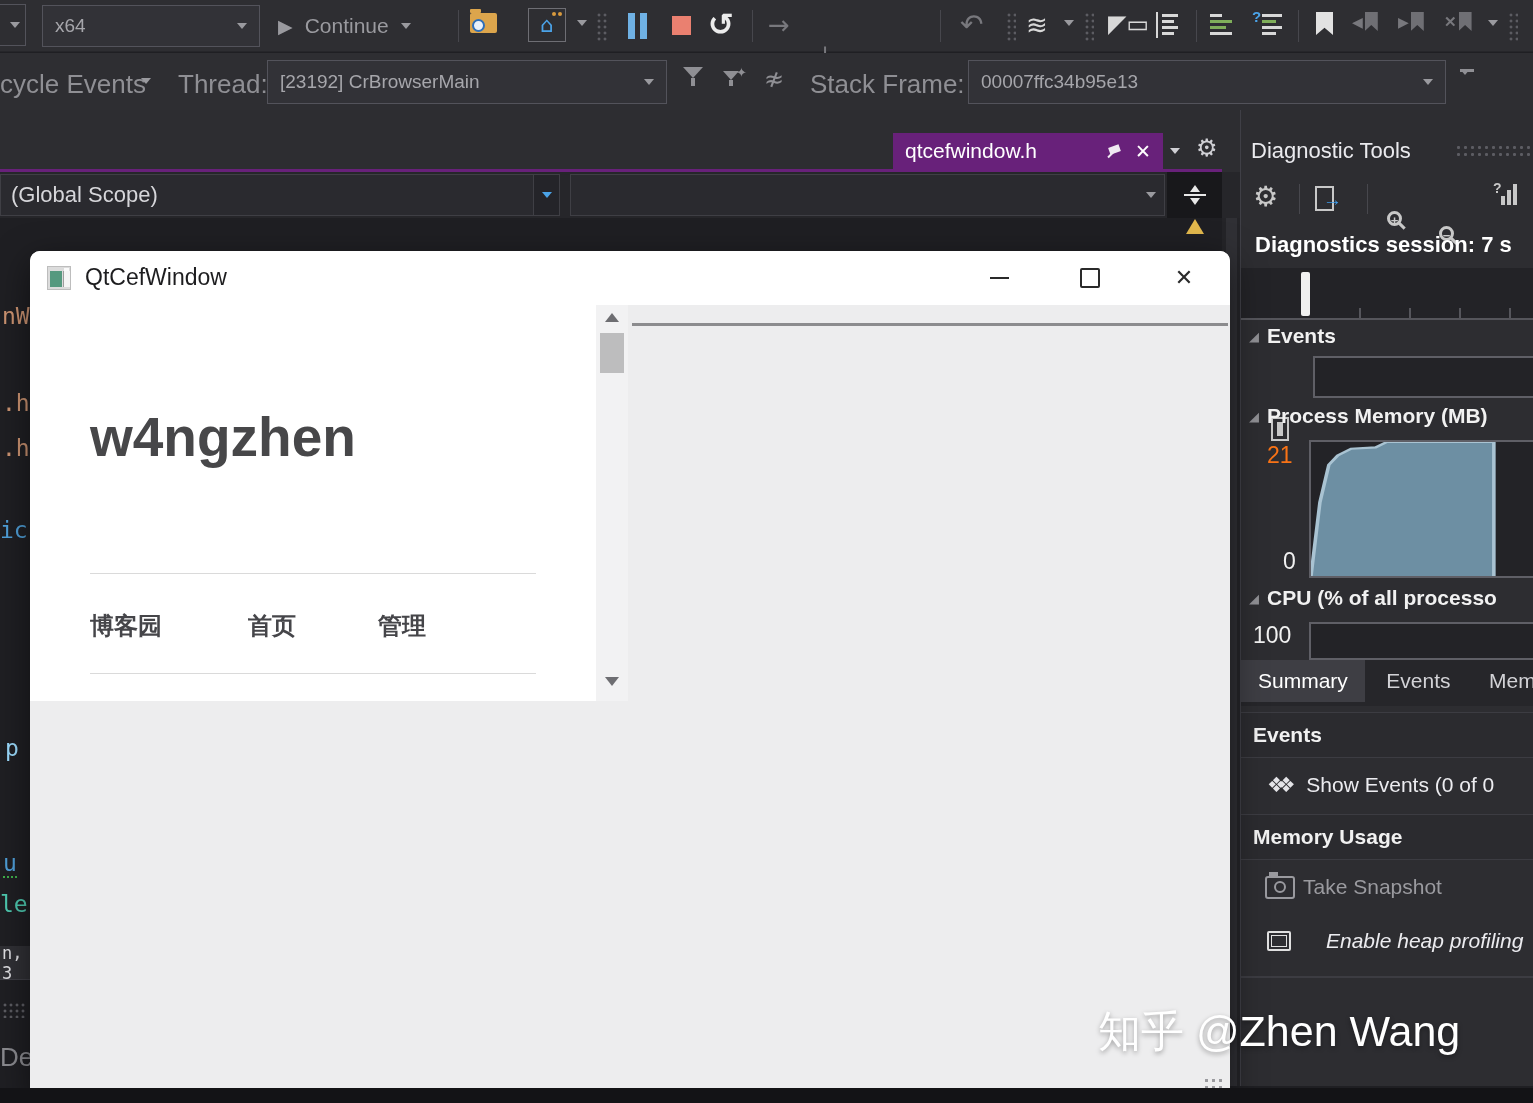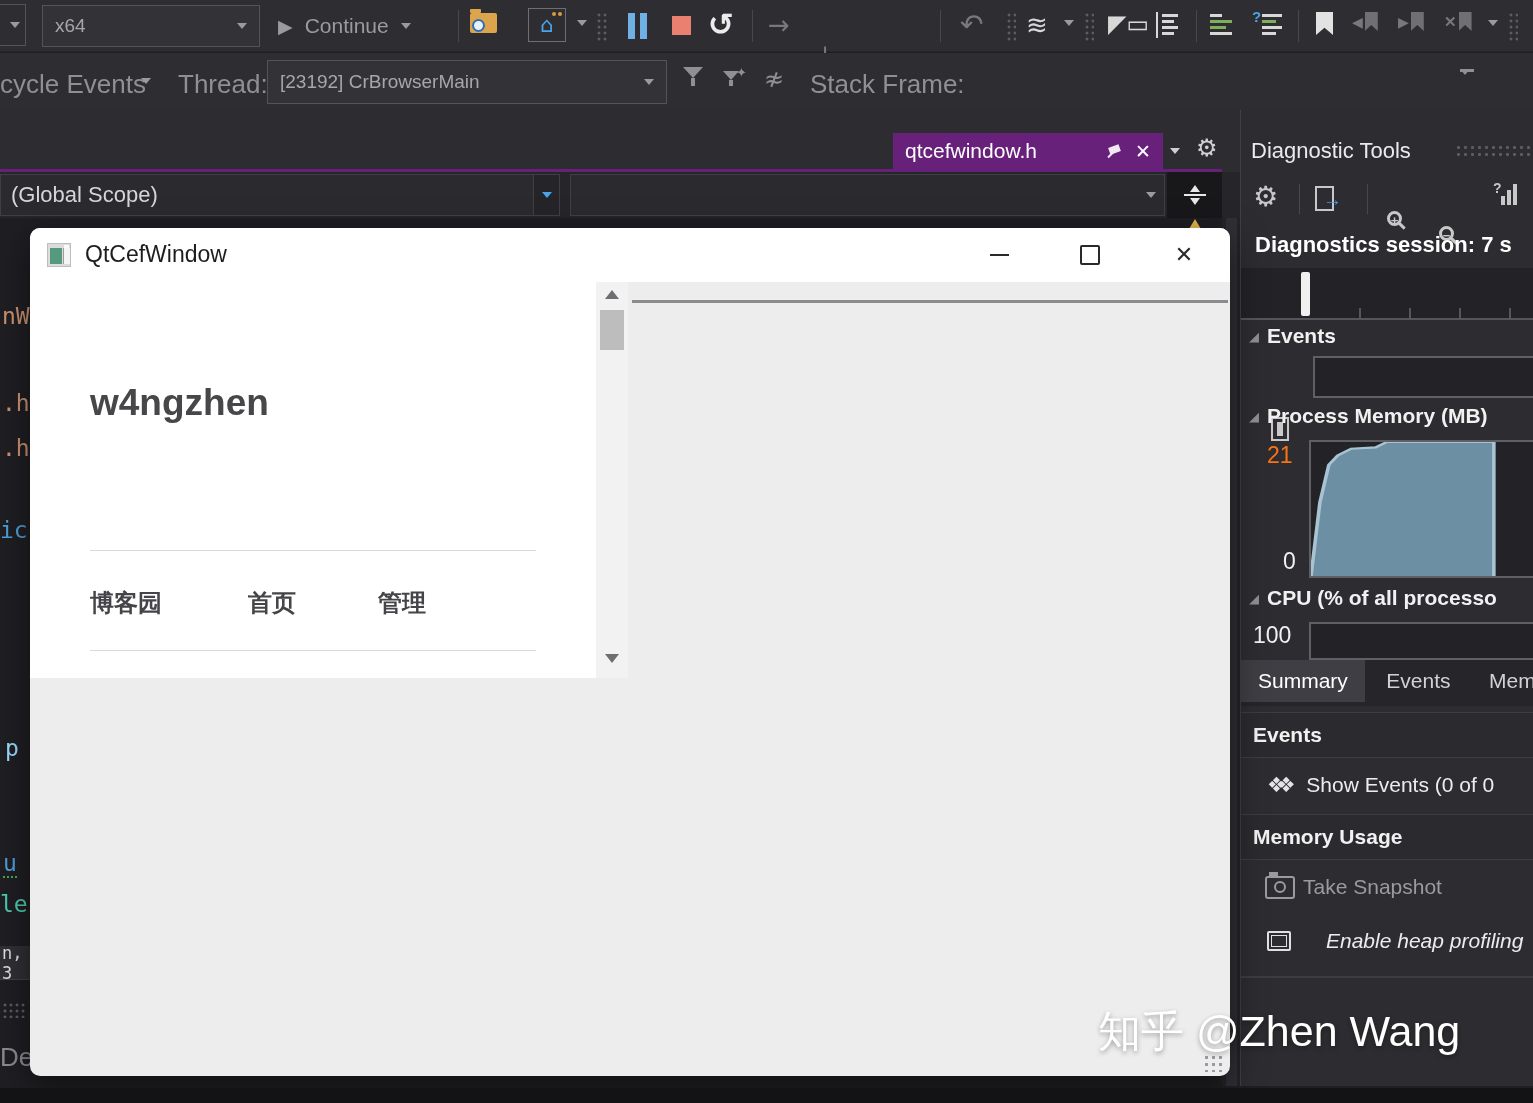--- a/index.html
+++ b/index.html
@@ -41,21 +41,21 @@
   .cam::before{content:"";position:absolute;left:7px;top:3px;width:8px;height:8px;border:2px solid #9a9a9f;border-radius:50%;}
   .cam::after{content:"";position:absolute;left:2px;top:-6px;width:9px;height:4px;background:#9a9a9f;}
   .chip{width:20px;height:16px;border:2px solid #e0e0e0;border-radius:2px;position:relative;}
   .chip::before{content:"";position:absolute;inset:2px;border:1px solid #e0e0e0;}
   .hdr-tri{color:#8f8f94;font-size:13px;}
   .sec-h{color:#f1f1f1;font-weight:bold;font-size:21px;white-space:nowrap;}
   .panel-row-h{color:#f1f1f1;font-weight:bold;font-size:21px;border-top:1px solid #3c3c42;border-bottom:1px solid #3c3c42;background:#2b2b2f;display:flex;align-items:center;padding-left:12px;white-space:nowrap;}
   .chartbox{background:#232327;border:2px solid #5f5f66;border-right:none;}
 
   
-  #qtwin{left:30px;top:228px;width:1200px;height:848px;background:#ededee;border-radius:10px;
+  #qtwin{left:30px;top:251px;width:1200px;height:848px;background:#ededee;border-radius:10px;
          box-shadow:0 10px 34px rgba(0,0,0,.5);z-index:10;overflow:hidden;}
   .winbtn{width:46px;height:42px;display:flex;align-items:center;justify-content:center;}
   .navlink{font-weight:bold;font-size:24px;color:#454549;}
   .hr{height:1px;background:#dadada;}
   .scrolltrk{background:#f2f2f3;}
   .tri-up{width:0;height:0;border-left:7px solid transparent;border-right:7px solid transparent;border-bottom:9px solid #6e6e72;}
   .tri-dn{width:0;height:0;border-left:7px solid transparent;border-right:7px solid transparent;border-top:9px solid #6e6e72;}
 
   .dtab{display:inline-block;padding:9px 17px;font-size:21px;color:#d2d2d6;white-space:nowrap;}
   .dtab.active{background:#3e3e44;color:#ffffff;}
@@ -161,20 +161,24 @@
       <div class="funnel-t"></div>
         <div class="funnel-s"></div>
     </div>
     <div class="a" style="left:722px;top:18px;width:18px;">
       <div class="funnel-t" style="border-left-width:8px;border-right-width:8px;border-top-width:9px;"></div>
         <div class="funnel-s" style="height:6px;"></div>
       <span style="position:absolute;right:-7px;top:-6px;color:#8f8f94;font-size:13px;">✦</span>
     </div>
     <span class="a glyph" style="left:764px;top:12px;color:#8f8f94;font-size:24px;">≉</span>
     <span class="a lbl" style="left:810px;top:16px;">Stack Frame:</span>
+    <div class="a combo" style="left:968px;top:7px;width:478px;height:44px;justify-content:space-between;">
+      <span>00007ffc34b95e13</span>
+      <span class="dd"></span>
+    </div>
     <div class="a" style="left:1460px;top:16px;">
       <div style="width:14px;height:3px;background:#8f8f94;margin-bottom:3px;"></div>
       <span class="dd" style="border-top-color:#8f8f94;"></span>
     </div>
   </div>
 
   <div class="a" style="left:0;top:110px;width:1245px;height:62px;background:#2d2d31;">
     <div class="a" style="left:893px;top:23px;width:270px;height:36px;background:#68217a;display:flex;align-items:center;padding:0 12px;gap:12px;">
       <span style="color:#ffffff;font-size:21px;flex:1;">qtcefwindow.h</span>
       <span style="position:relative;width:16px;height:16px;">
@@ -317,21 +321,21 @@
       </div>
       <div class="a winbtn" style="left:1037px;top:6px;">
         <span style="width:16px;height:16px;border:2px solid #2a2a2a;border-radius:2px;"></span>
       </div>
       <div class="a winbtn" style="left:1131px;top:6px;">
         <span style="font-size:22px;color:#2a2a2a;">✕</span>
       </div>
     </div>
 
     <div class="a" style="left:0;top:54px;width:566px;height:396px;background:#ffffff;overflow:hidden;">
-      <div class="a" style="left:60px;top:100px;font-size:37px;font-weight:bold;color:#474749;">w4ngzhen</div>
+      <div class="a" style="left:60px;top:100px;font-size:55px;font-weight:bold;color:#474749;">w4ngzhen</div>
       <div class="a hr" style="left:60px;top:268px;width:446px;"></div>
       <span class="a navlink" style="left:60px;top:305px;">博客园</span>
       <span class="a navlink" style="left:218px;top:305px;">首页</span>
       <span class="a navlink" style="left:348px;top:305px;">管理</span>
       <div class="a hr" style="left:60px;top:368px;width:446px;"></div>
     </div>
 
     <div class="a scrolltrk" style="left:566px;top:54px;width:32px;height:396px;">
       <div class="tri-up" style="margin:8px auto 0;"></div>
       <div class="a" style="left:4px;top:28px;width:24px;height:40px;background:#bdbdbe;"></div>

